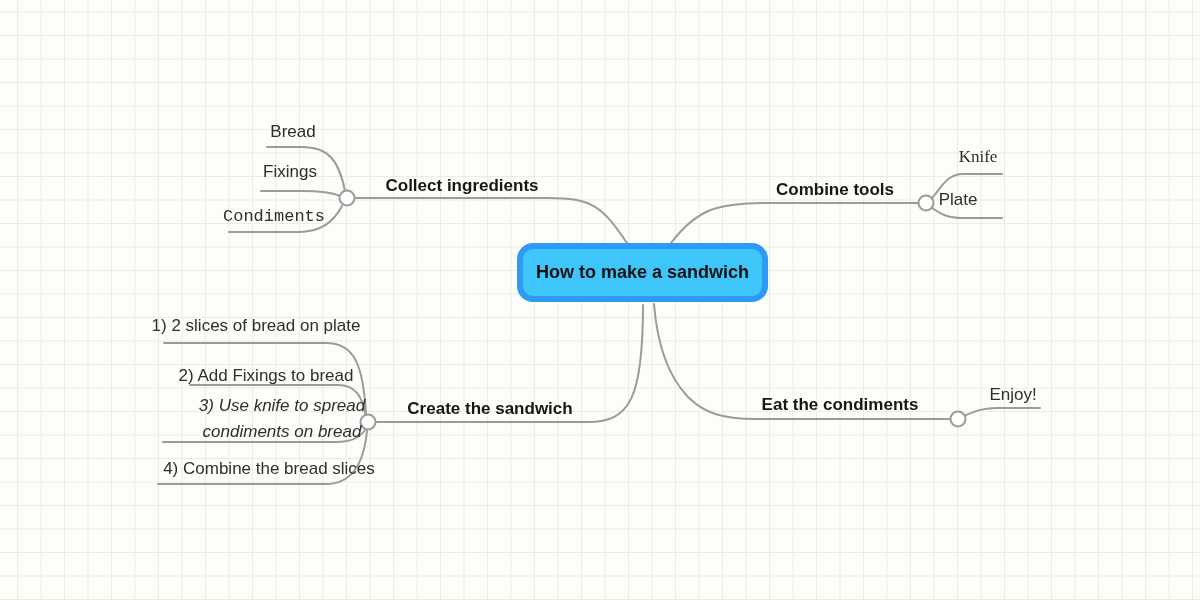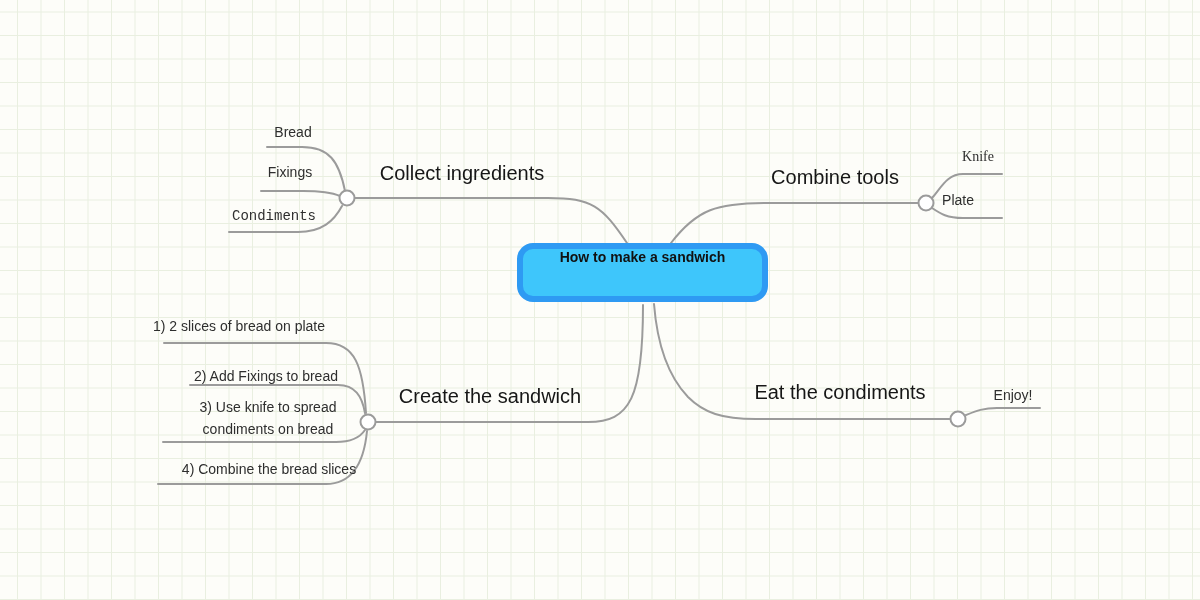--- a/index.html
+++ b/index.html
@@ -38,38 +38,40 @@
   }
   .central-node {
     position: absolute;
     left: 517px; top: 243px;
     width: 251px; height: 59px;
     box-sizing: border-box;
     background: #3ec6fb;
     border: 6px solid #2e9af3;
     border-radius: 16px;
     display: flex;
+    align-items: center;
     justify-content: center;
-    font-size: 14px;
+    font-size: 18px;
     font-weight: 700;
     color: #111111;
   }
   .branch-title {
     position: absolute;
     transform: translate(-50%, -50%);
     white-space: nowrap;
-    font-size: 20px;
-    font-weight: 400;
+    font-size: 17px;
+    font-weight: 700;
     color: #161616;
+    margin-top: 13px;
   }
   .leaf-label {
     position: absolute;
     transform: translate(-50%, -50%);
     white-space: nowrap;
-    font-size: 14px;
+    font-size: 17px;
     font-weight: 400;
     color: #2e2e2e;
   }
   .leaf-label.wrap {
     white-space: normal;
     width: 175px;
     text-align: center;
     line-height: 1.55;
   }
 </style>
@@ -113,20 +115,20 @@
   <div class="branch-title" style="left:490px; top:396px;">Create the sandwich</div>
   <div class="branch-title" style="left:840px; top:392px;">Eat the condiments</div>
 
   <div class="leaf-label" style="left:293px; top:132px;">Bread</div>
   <div class="leaf-label" style="left:290px; top:172px;text-align:center;">Fixings</div>
   <div class="leaf-label" style="left:274px; top:216px;font-family:Liberation Mono, monospace;">Condiments</div>
 
   <div class="leaf-label" style="left:978px; top:157px;font-family:Liberation Serif, serif;">Knife</div>
   <div class="leaf-label" style="left:958px; top:200px;">Plate</div>
 
-  <div class="leaf-label" style="left:239px; top:326px;text-align:right;">1) 2 slices of bread on plate</div>
+  <div class="leaf-label" style="left:256px; top:326px;text-align:right;">1) 2 slices of bread on plate</div>
   <div class="leaf-label" style="left:266px; top:376px;">2) Add Fixings to bread</div>
-  <div class="leaf-label wrap" style="left:268px; top:419px;">3) Use knife to spread condiments on bread</div>
+  <div class="leaf-label wrap" style="left:282px; top:419px;font-style:italic;">3) Use knife to spread condiments on bread</div>
   <div class="leaf-label" style="left:249px; top:469px;margin-left:20px;">4) Combine the bread slices</div>
 
   <div class="leaf-label" style="left:1013px; top:395px;text-align:right;">Enjoy!</div>
 
 </div>
 
 </body></html>

